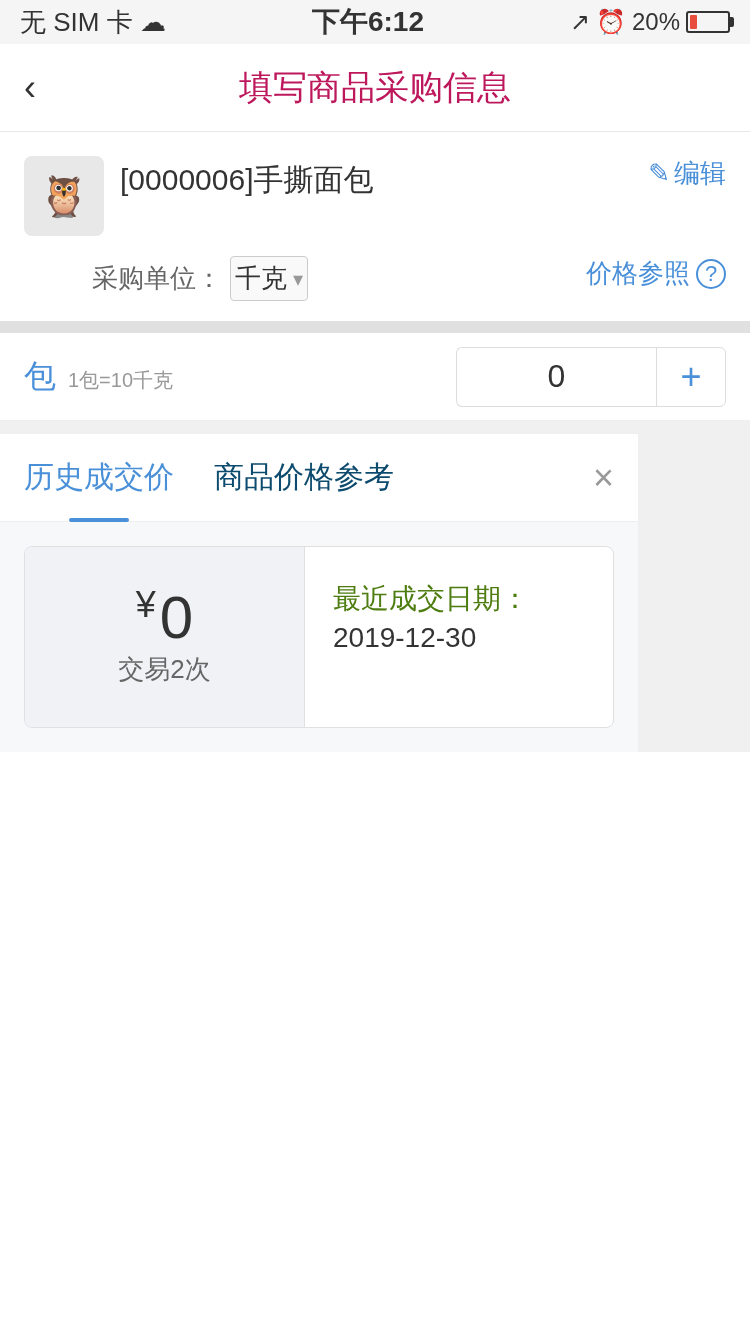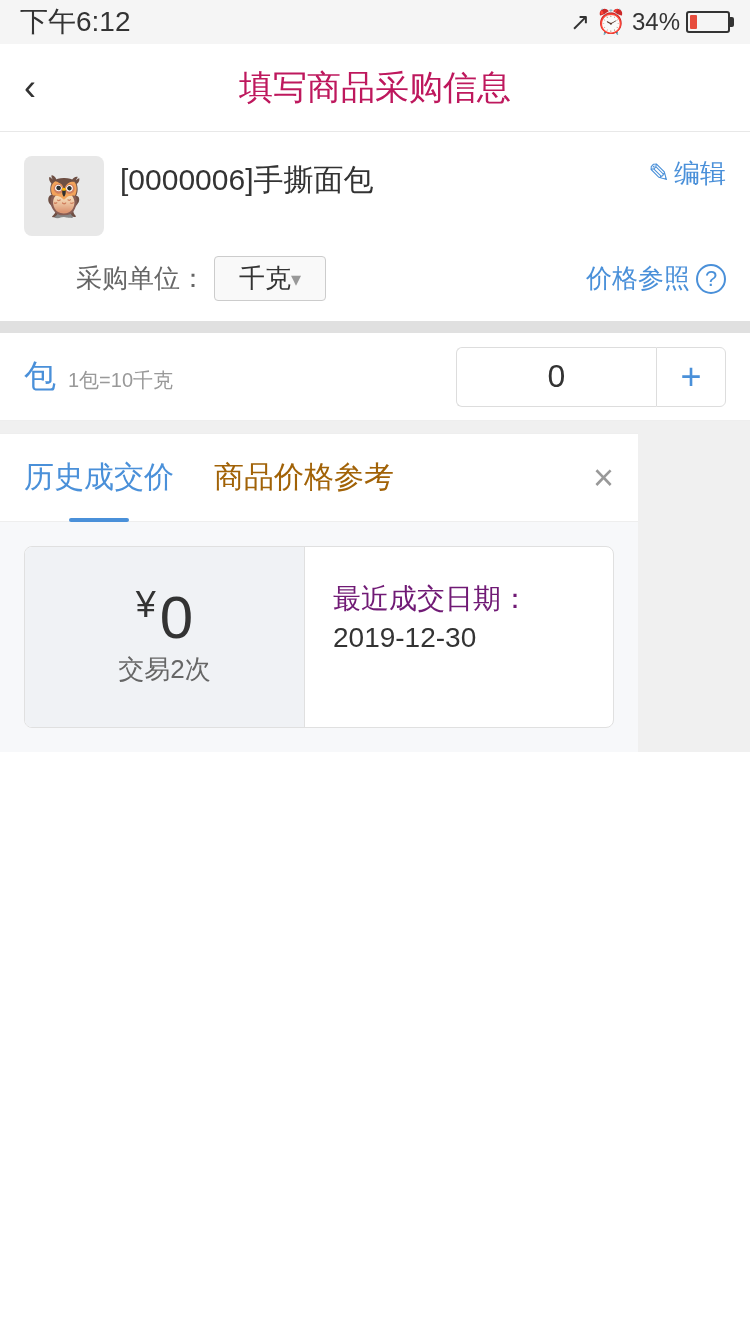--- a/index.html
+++ b/index.html
@@ -18,21 +18,21 @@
       height: 44px;
       background: #f5f5f5;
       display: flex;
       align-items: center;
       justify-content: space-between;
       padding: 0 20px;
       font-size: 26px;
       color: #333;
     }
     .status-left { display: flex; align-items: center; gap: 8px; }
-    .status-center { font-size: 28px; font-weight: 400; }
+    .status-center { font-size: 28px; font-weight: 700; }
     .status-right { display: flex; align-items: center; gap: 6px; font-size: 24px; }
     .battery-icon {
       width: 44px;
       height: 22px;
       border: 2px solid #333;
       border-radius: 3px;
       position: relative;
       display: inline-flex;
       align-items: center;
       padding: 2px;
@@ -119,34 +119,35 @@
       color: #4a90d9;
       font-size: 26px;
       display: flex;
       align-items: center;
       gap: 4px;
       cursor: pointer;
       flex-shrink: 0;
     }
     .unit-row {
       display: flex;
-      align-items: center;
+      align-items: flex-start;
       justify-content: space-between;
-      margin-left: 52px;
+      margin-left: 68px;
     }
     .unit-label { font-size: 26px; color: #666; }
     .unit-select {
       display: inline-flex;
       align-items: center;
       border: 1px solid #ccc;
       border-radius: 4px;
-      padding: 4px 24px;
+      padding: 4px 4px;
       font-size: 26px;
       color: #333;
       background: #f9f9f9;
+      gap: 6px;
       cursor: pointer;
     }
     .price-ref {
       color: #4a90d9;
       font-size: 26px;
       display: flex;
       align-items: center;
       gap: 6px;
       cursor: pointer;
     }
@@ -233,21 +234,21 @@
       padding: 0 24px;
       border-bottom: 1px solid #eee;
     }
     .tab-list {
       display: flex;
       gap: 40px;
       align-items: center;
     }
     .tab-item {
       font-size: 30px;
-      color: #a16207;
+      color: #0c4a6e;
       cursor: pointer;
       height: 88px;
       display: flex;
       align-items: center;
       flex-direction: column;
       justify-content: center;
       position: relative;
     }
     .tab-item.active {
       color: #4a90d9;
@@ -312,38 +313,41 @@
       padding: 32px 28px;
       display: flex;
       flex-direction: column;
       gap: 18px;
     }
     .price-detail-row {
       font-size: 28px;
       color: #333;
       line-height: 1.4;
     }
-    .price-detail-label { color: #701a75; }
+    .price-detail-label { color: #4d7c0f; }
 
     
     .main-content {
       width: 750px;
       min-height: 700px;
       background: #fff;
     }
   </style>
 </head>
 <body>
 
 <div class="status-bar">
+  <div class="status-left">
+    <span>无 SIM 卡 ☁</span>
+  </div>
   <div class="status-center">下午6:12</div>
   <div class="status-right">
     <span>↗</span>
     <span>⏰</span>
-    <span>34%</span>
+    <span>20%</span>
     <div class="battery-icon">
       <div class="battery-fill"></div>
     </div>
   </div>
 </div>
 
 <div class="header">
   <div class="back-btn">‹</div>
   <div class="header-title">填写商品采购信息</div>
 </div>

